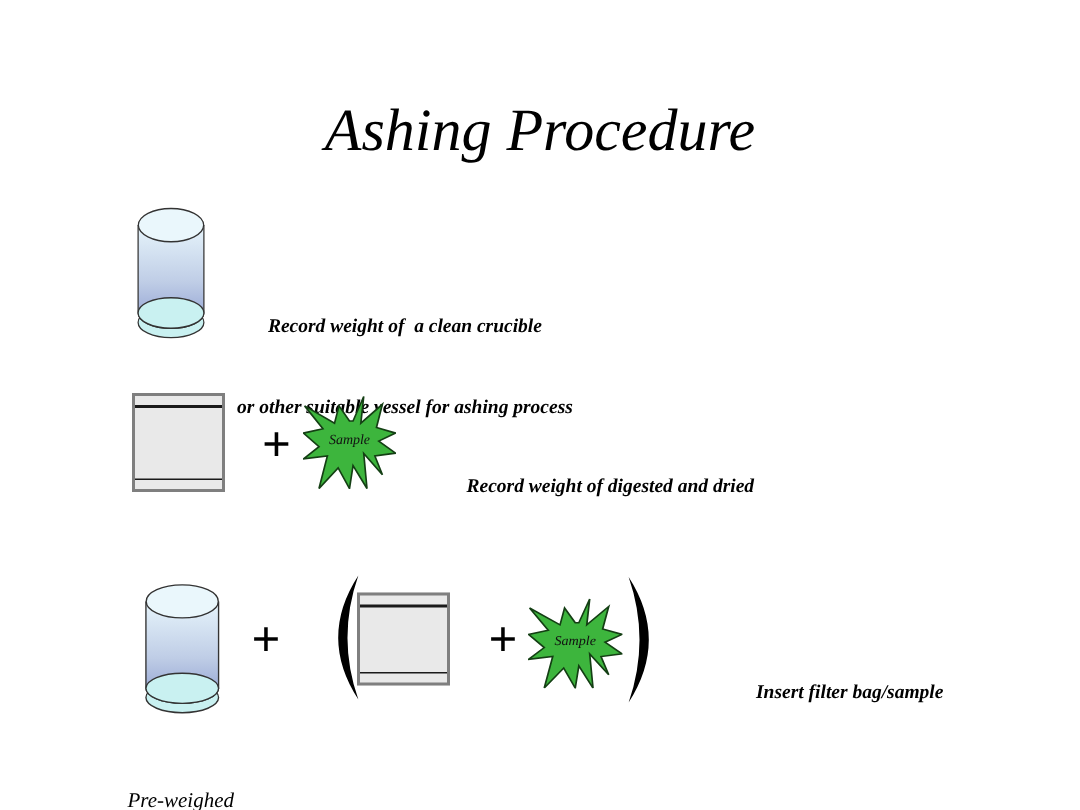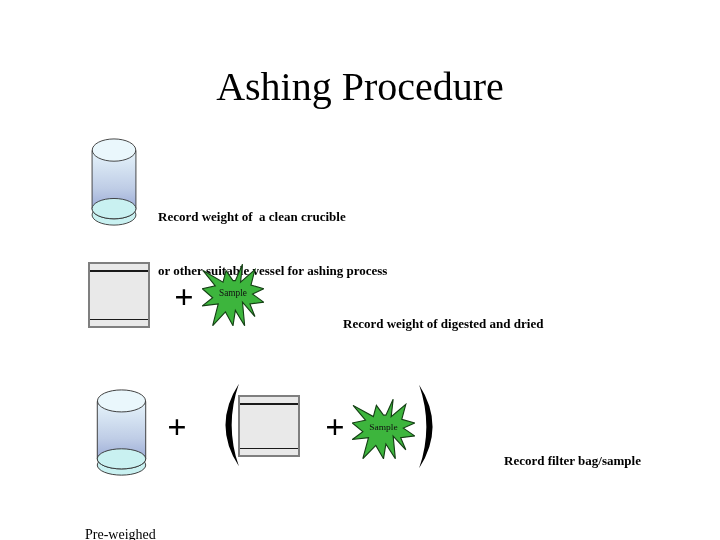--- a/index.html
+++ b/index.html
@@ -4,41 +4,42 @@
 <style>
   html, body { margin: 0; padding: 0; background: #ffffff; }
   .slide {
     position: relative;
     width: 720px;
     height: 540px;
     background: #ffffff;
     overflow: hidden;
     font-family: "Liberation Serif", "DejaVu Serif", serif;
     color: #000;
+    font-style: italic;
   }
   .title {
     position: absolute;
     left: 0; top: 64px;
     width: 720px;
     margin: 0;
     text-align: center;
     font-size: 40px;
     font-weight: 400;
     line-height: 46px;
     color: #000;
   }
   .desc {
     position: absolute;
     font-weight: bold;
     font-size: 13px;
     line-height: 18px;
     white-space: pre-wrap;
   }
-  .t1 { left: 158px; top: 172px; }
-  .t2 { left: 311px; top: 279px; margin-left: 32px; }
+  .t1 { left: 158px; top: 172px; text-align: center; }
+  .t2 { left: 311px; top: 279px; }
   .t3 { left: 504px; top: 416px; }
   .caption {
     position: absolute;
     left: 85px; top: 490px;
     font-size: 14px;
     line-height: 18px;
     font-weight: 400;
     white-space: pre-wrap;
   }
   .plus {
@@ -148,21 +149,21 @@
   <svg class="icon burst burst-2" viewBox="0 0 100 100" preserveAspectRatio="none">
     <polygon points="50,26.9 38.7,10.6 33.9,29.3 1.7,10.6 21.4,35.3 0.5,39.9 17.2,54.5 0.6,67.5 26.2,64.5 17.2,99.5 37.8,77.3 50,99.5 53.8,74.9 68.8,99.5 65.3,61.7 85.4,84.7 77.3,64.5 99.5,61.5 81.5,48.5 99.5,39.9 79,33.9 85.4,8.9 62.2,29.3 65.3,0.5 53.8,26.9" fill="#3db53d" stroke="#143f14" stroke-width="1.8"></polygon>
     <text x="50" y="52" text-anchor="middle">Sample</text>
   </svg>
 
   <svg class="icon paren-close" viewBox="0 0 30 100" preserveAspectRatio="none">
     <path d="M 3,3 Q 29,50 3,97 Q 17,50 3,3 Z" fill="#000"></path>
   </svg>
 
   <div class="desc t3">
-    <div>Record filter bag/sample</div>
+    <div>Insert filter bag/sample</div>
   </div>
 
   <div class="caption">
     <div>Pre-weighed</div>
     
   </div>
 
 </div>
 
 </body></html>

